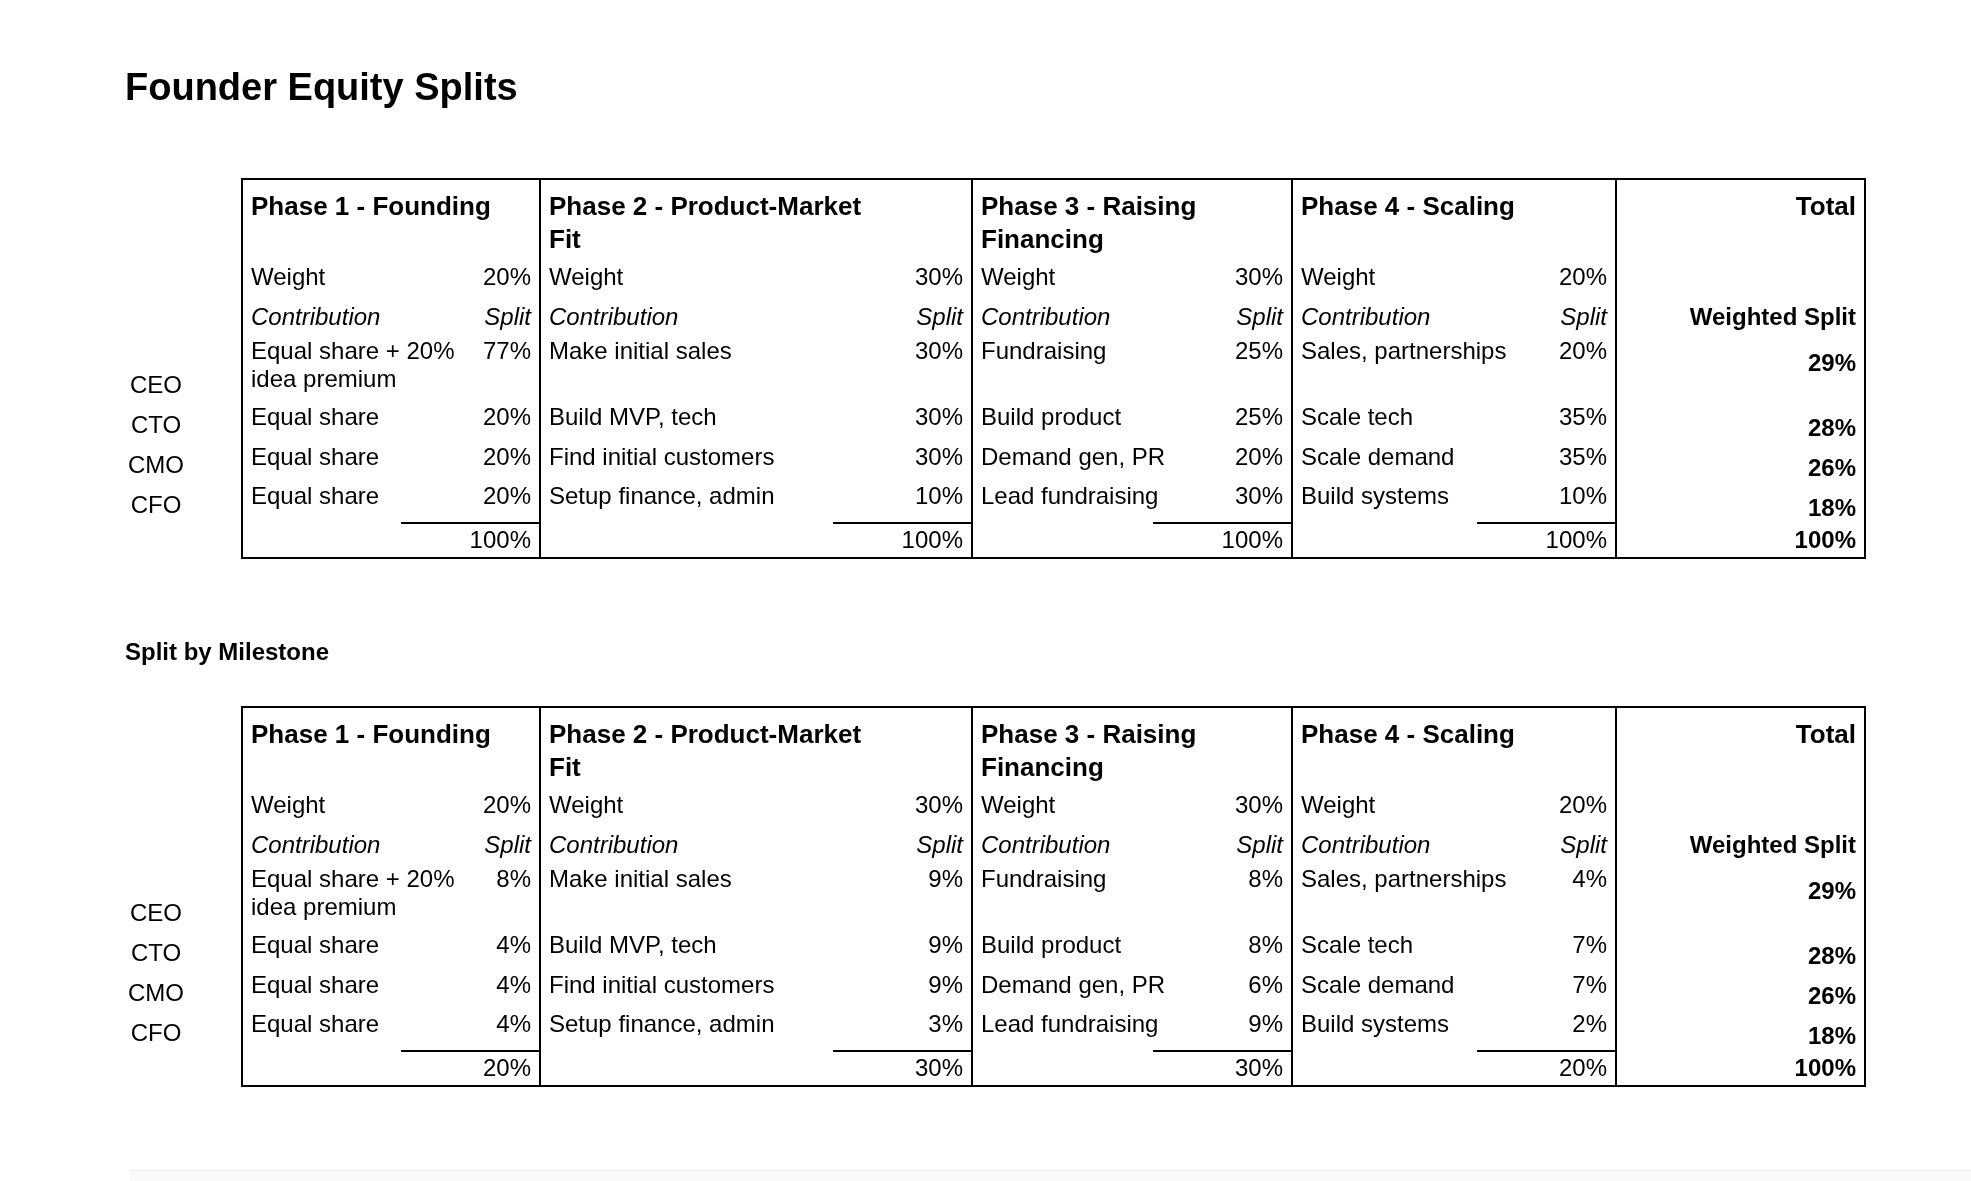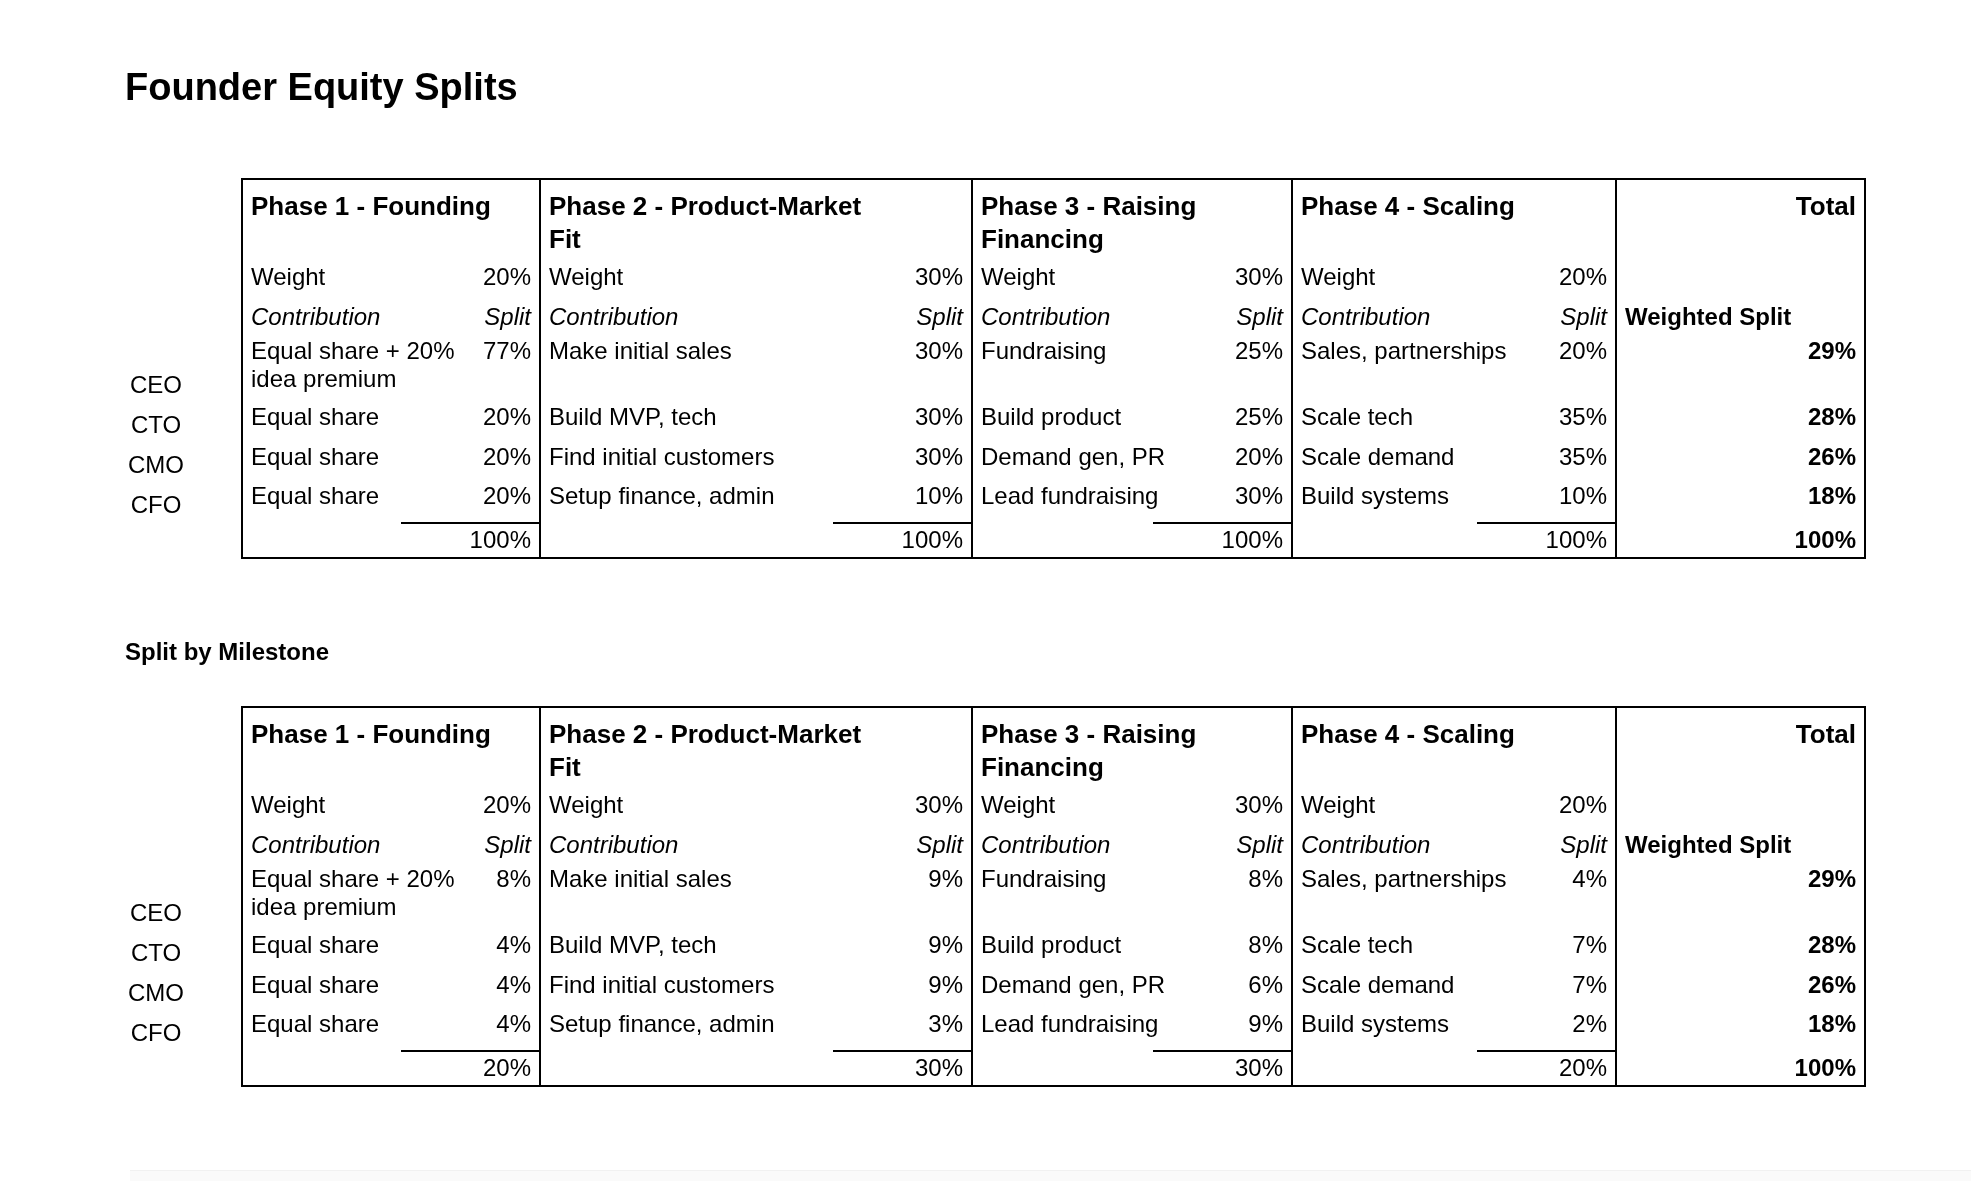--- a/index.html
+++ b/index.html
@@ -36,30 +36,30 @@
   .rh{
     height:78px;box-sizing:border-box;padding:10px 8px 0 8px;
     font-weight:700;font-size:26px;line-height:33px;white-space:pre-line;
   }
   .rh.right{text-align:right;margin-left:13px;}
   .rw,.rc{
     height:40px;box-sizing:border-box;padding:0 8px;
     display:flex;justify-content:space-between;align-items:center;
   }
   .rc.it span{font-style:italic;}
-  .rc.wsh{justify-content:flex-start;font-weight:700;}
+  .rc.wsh{justify-content:flex-end;font-weight:700;}
   .rm{
     height:40px;box-sizing:border-box;padding:0 8px 6px 8px;
     display:flex;justify-content:space-between;align-items:flex-start;
   }
   .rm.tall{height:66px;}
   .rm.right{justify-content:flex-end;}
   .member-label{white-space:pre-line;line-height:28px;}
   .member-split{line-height:28px;white-space:nowrap;}
-  .b{font-weight:700;}
+  .b{font-weight:700;margin-top:12px;}
   .rt{
     height:35px;box-sizing:border-box;padding:0 8px;
     display:flex;justify-content:flex-end;align-items:flex-start;
   }
   .sum{
     border-top:2px solid #000;margin-right:-8px;
     width:138px;box-sizing:border-box;
     padding:2px 8px 0 0;text-align:right;
   }
   .rt.grand{font-weight:700;}

